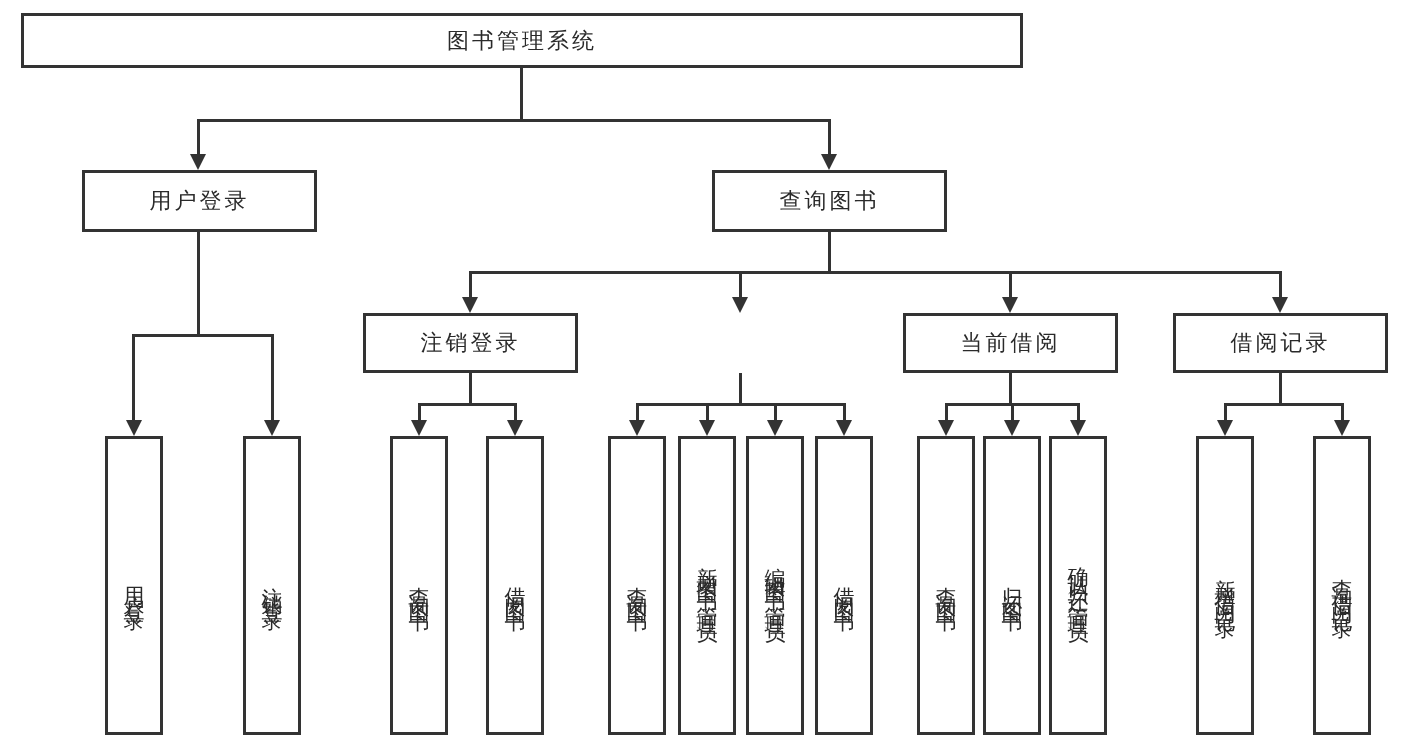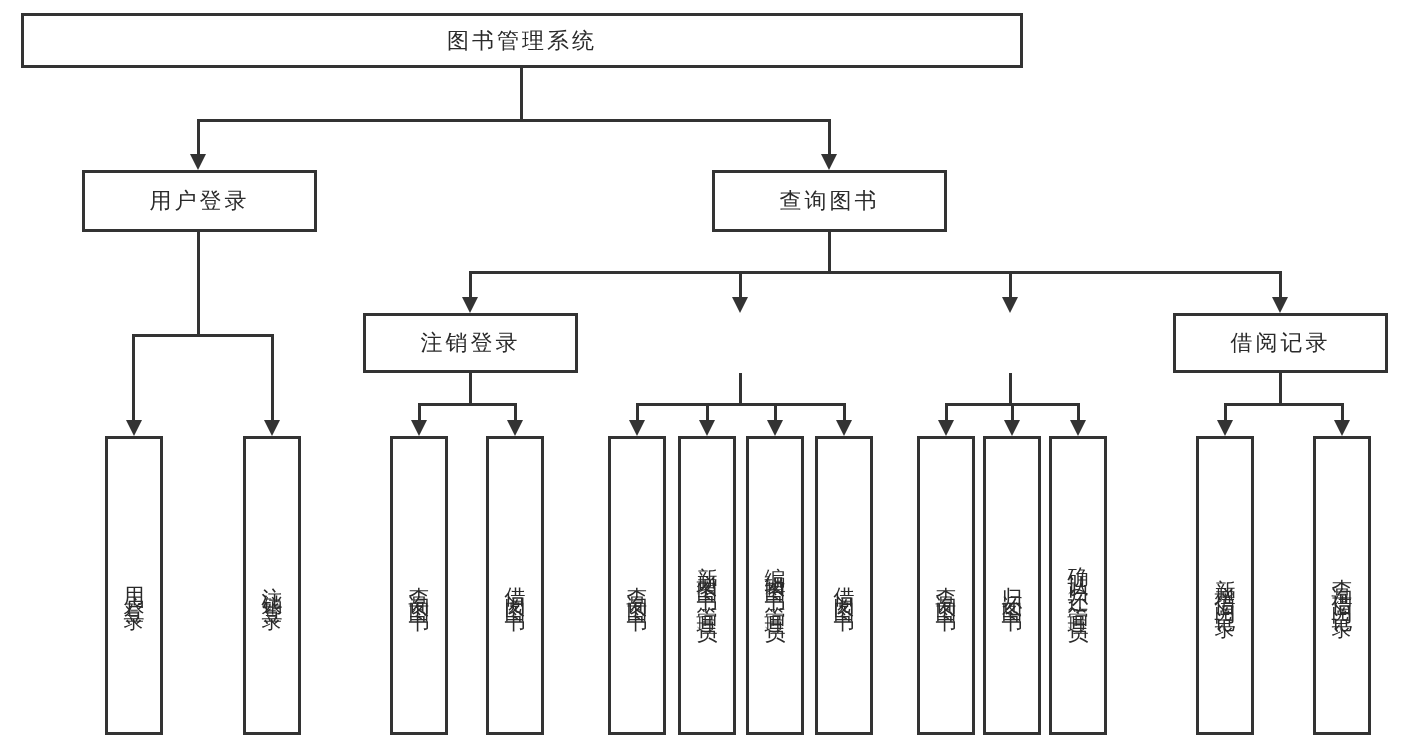--- a/index.html
+++ b/index.html
@@ -100,20 +100,23 @@
   <div class="box hbox" style="left:82px;top:170px;width:235px;height:62px">
     <span>用户登录</span>
   </div>
   <div class="box hbox" style="left:712px;top:170px;width:235px;height:62px">
     <span>查询图书</span>
   </div>
 
   <div class="box hbox" style="left:363px;top:313px;width:215px;height:60px">
     <span>注销登录</span>
   </div>
+  <div class="box hbox" style="left:903px;top:313px;width:215px;height:60px">
+    <span>当前借阅</span>
+  </div>
   <div class="box hbox" style="left:1173px;top:313px;width:215px;height:60px">
     <span>借阅记录</span>
   </div>
 
   <div class="box vbox" style="left:105px;top:436px;width:58px;height:299px">
     <span class="vtext">用户登录</span>
   </div>
   <div class="box vbox" style="left:243px;top:436px;width:58px;height:299px">
     <span class="vtext">注销登录</span>
   </div>

